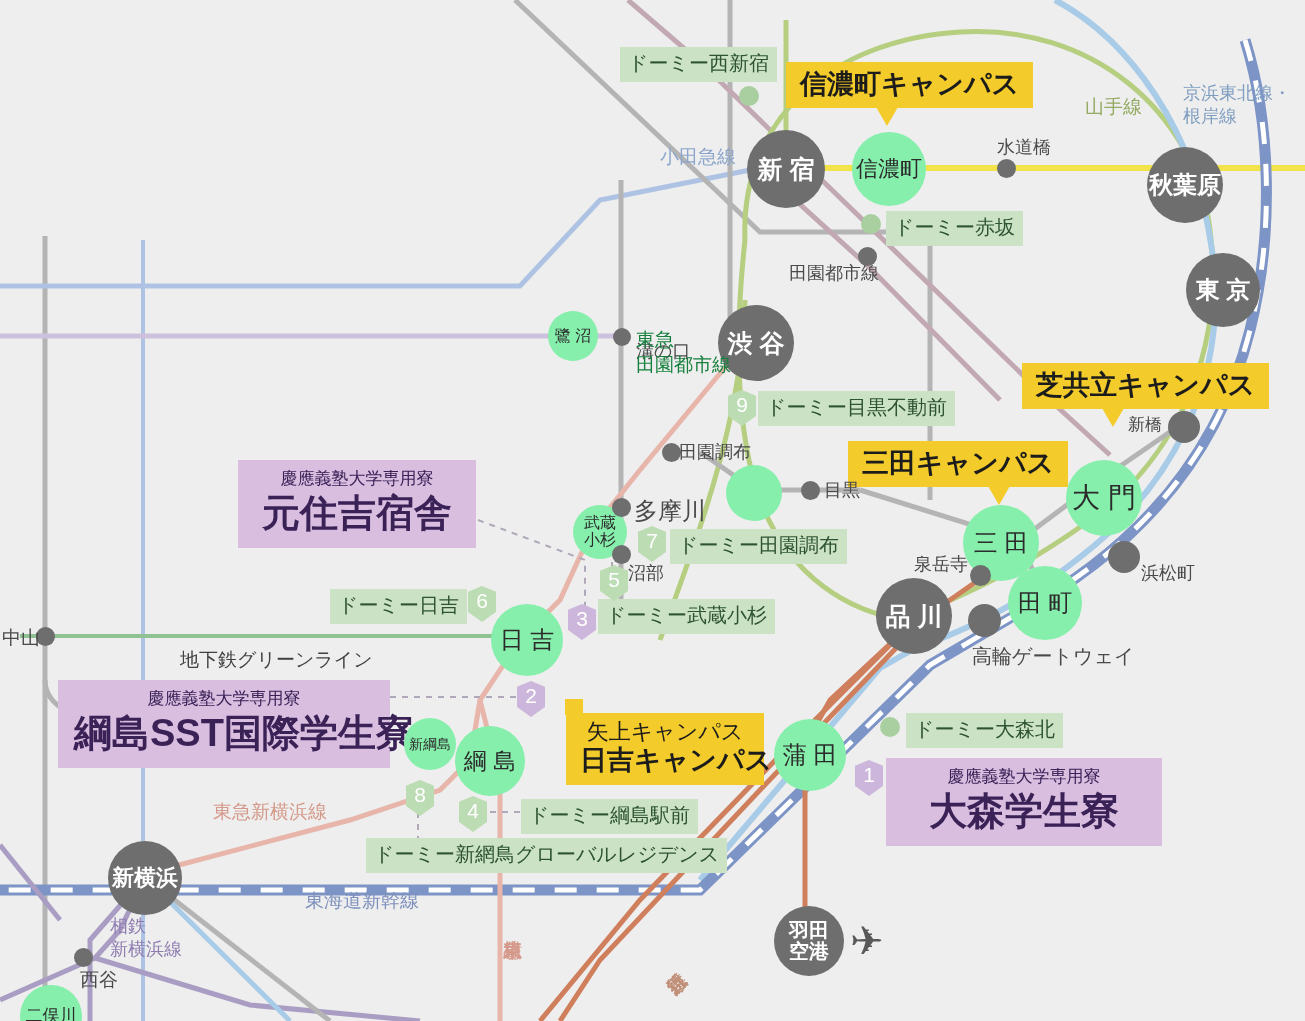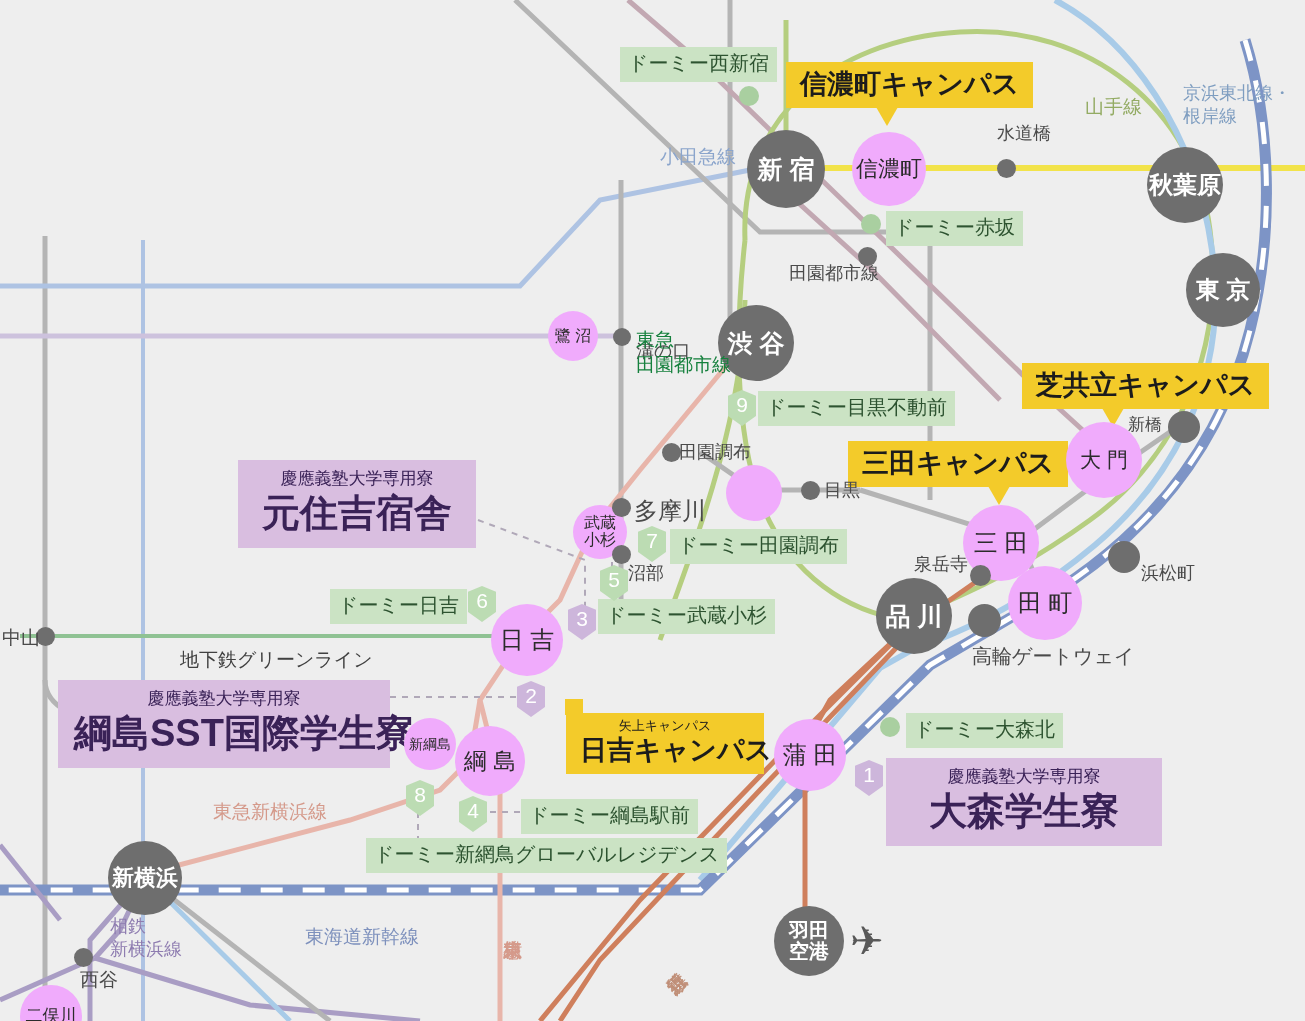--- a/index.html
+++ b/index.html
@@ -15,21 +15,21 @@
   .st{
     position:absolute;
     border-radius:50%;
     display:flex;align-items:center;justify-content:center;
     text-align:center;
     line-height:1.05;
     box-sizing:border-box;
     white-space:nowrap;
   }
   .st.major{background:#6e6e6e;color:#fff;font-weight:bold;}
-  .st.minor{background:#f0abfc;color:#2b2b2b;}
+  .st.minor{background:#86efac;color:#2b2b2b;}
   .st.tiny{background:#6e6e6e;}
   
   .lbl{
     position:absolute;
     color:#4a4a4a;
     white-space:nowrap;
     line-height:1.25;
   }
   .linelbl{
     position:absolute;
@@ -39,21 +39,21 @@
   
   .campus{
     position:absolute;
     background:#f3cb2a;
     color:#1c1c1c;
     padding:6px 14px 8px 14px;
     box-sizing:border-box;
     text-align:center;
     white-space:nowrap;
   }
-  .campus .sub{font-size:13px;line-height:1.15;}
+  .campus .sub{font-size:22px;line-height:1.15;}
   .campus .main{font-size:27px;font-weight:bold;line-height:1.2;}
   .campus .tail{
     position:absolute;
     width:0;height:0;
     border-left:11px solid transparent;
     border-right:11px solid transparent;
     border-top:19px solid #f3cb2a;
     bottom:-18px;
   }
   
@@ -294,21 +294,21 @@
 
   <div class="pin purple" style="left:855px;top:760px;">1</div>
   <div class="pin purple" style="left:517px;top:681px;">2</div>
   <div class="pin purple" style="left:568px;top:604px;">3</div>
 
   <div class="st major" style="left:747px;top:130px;width:78px;height:78px;font-size:25px;">新 宿</div>
   <div class="st minor" style="left:852px;top:132px;width:74px;height:74px;font-size:22px;">信濃町</div>
   <div class="st major" style="left:1147px;top:147px;width:76px;height:76px;font-size:24px;">秋葉原</div>
   <div class="st major" style="left:1186px;top:253px;width:74px;height:74px;font-size:24px;">東 京</div>
   <div class="st major" style="left:718px;top:305px;width:76px;height:76px;font-size:25px;">渋 谷</div>
-  <div class="st minor" style="left:1066px;top:422px;width:76px;height:76px;font-size:21px;">大 門</div>
+  <div class="st minor" style="left:1066px;top:460px;width:76px;height:76px;font-size:28px;">大 門</div>
   <div class="st minor" style="left:963px;top:505px;width:76px;height:76px;font-size:24px;">三 田</div>
   <div class="st minor" style="left:1008px;top:566px;width:74px;height:74px;font-size:24px;">田 町</div>
   <div class="st major" style="left:876px;top:578px;width:76px;height:76px;font-size:25px;">品 川</div>
   <div class="st minor" style="left:774px;top:719px;width:72px;height:72px;font-size:24px;">蒲 田</div>
   <div class="st minor" style="left:491px;top:604px;width:72px;height:72px;font-size:24px;">日 吉</div>
   <div class="st minor" style="left:455px;top:726px;width:70px;height:70px;font-size:23px;">綱 島</div>
   <div class="st minor" style="left:404px;top:718px;width:52px;height:52px;font-size:14px;">新綱島</div>
   <div class="st major" style="left:108px;top:841px;width:74px;height:74px;font-size:22px;">新横浜</div>
   <div class="st minor" style="left:20px;top:985px;width:62px;height:62px;font-size:17px;">二俣川</div>
   <div class="st minor" style="left:573px;top:505px;width:54px;height:54px;font-size:16px;">
@@ -329,21 +329,21 @@
   <div class="st tiny" style="left:612px;top:498px;width:19px;height:19px;"></div>
   <div class="st tiny" style="left:612px;top:545px;width:19px;height:19px;"></div>
   <div class="st tiny" style="left:801px;top:481px;width:19px;height:19px;"></div>
   <div class="st tiny" style="left:1168px;top:411px;width:32px;height:32px;"></div>
   <div class="st tiny" style="left:1108px;top:541px;width:32px;height:32px;"></div>
   <div class="st tiny" style="left:970px;top:565px;width:21px;height:21px;"></div>
   <div class="st tiny" style="left:968px;top:604px;width:33px;height:33px;"></div>
   <div class="st tiny" style="left:36px;top:627px;width:19px;height:19px;"></div>
   <div class="st tiny" style="left:74px;top:948px;width:19px;height:19px;"></div>
 
-  <div class="lbl" style="left:997px;top:122px;font-size:18px;text-align:right;">水道橋</div>
+  <div class="lbl" style="left:997px;top:136px;font-size:18px;text-align:right;">水道橋</div>
   <div class="lbl" style="left:789px;top:262px;font-size:18px;">田園都市線</div>
   <div class="lbl" style="left:636px;top:340px;font-size:18px;">溝の口</div>
   <div class="lbl" style="left:679px;top:441px;font-size:18px;">田園調布</div>
   <div class="lbl" style="left:634px;top:496px;font-size:24px;">多摩川</div>
   <div class="lbl" style="left:628px;top:562px;font-size:18px;">沼部</div>
   <div class="lbl" style="left:824px;top:479px;font-size:18px;">目黒</div>
   <div class="lbl" style="left:1128px;top:414px;font-size:17px;">新橋</div>
   <div class="lbl" style="left:1141px;top:562px;font-size:18px;">浜松町</div>
   <div class="lbl" style="left:914px;top:553px;font-size:18px;">泉岳寺</div>
   <div class="lbl" style="left:972px;top:644px;font-size:20px;">高輪ゲートウェイ</div>
@@ -351,21 +351,21 @@
   <div class="lbl" style="left:80px;top:968px;font-size:19px;">西谷</div>
 
   <div class="linelbl" style="left:1085px;top:95px;color:#93ab63;font-size:19px;">山手線</div>
   <div class="linelbl" style="left:1183px;top:82px;color:#7e9dc0;font-size:18px;white-space:pre-line;">京浜東北線・
 根岸線</div>
   <div class="linelbl" style="left:660px;top:145px;color:#8ba5cc;font-size:19px;">小田急線</div>
   <div class="linelbl" style="left:636px;top:288px;color:#15803d;font-size:19px;white-space:pre-line;margin-top:40px;">東急
 田園都市線</div>
   <div class="linelbl" style="left:180px;top:648px;color:#404040;font-size:19px;">地下鉄グリーンライン</div>
   <div class="linelbl" style="left:213px;top:800px;color:#d59a8b;font-size:19px;">東急新横浜線</div>
-  <div class="linelbl" style="left:305px;top:889px;color:#7e91bd;font-size:19px;margin-top:36px;">東海道新幹線</div>
+  <div class="linelbl" style="left:305px;top:889px;color:#7e91bd;font-size:19px;">東海道新幹線</div>
   <div class="linelbl" style="left:110px;top:915px;color:#8e7cb0;font-size:18px;white-space:pre-line;">相鉄
 新横浜線</div>
   <div class="linelbl" style="left:500px;top:925px;color:#d59a8b;font-size:19px;writing-mode:vertical-rl;">東急東横線</div>
   <div class="linelbl" style="left:650px;top:975px;color:#c08f78;font-size:19px;writing-mode:vertical-rl;transform:rotate(-45deg);transform-origin:top left;">京浜急行線</div>
 
   <div class="plane" style="left:850px;top:921px;">✈</div>
 
 </div>
 
 </body></html>

